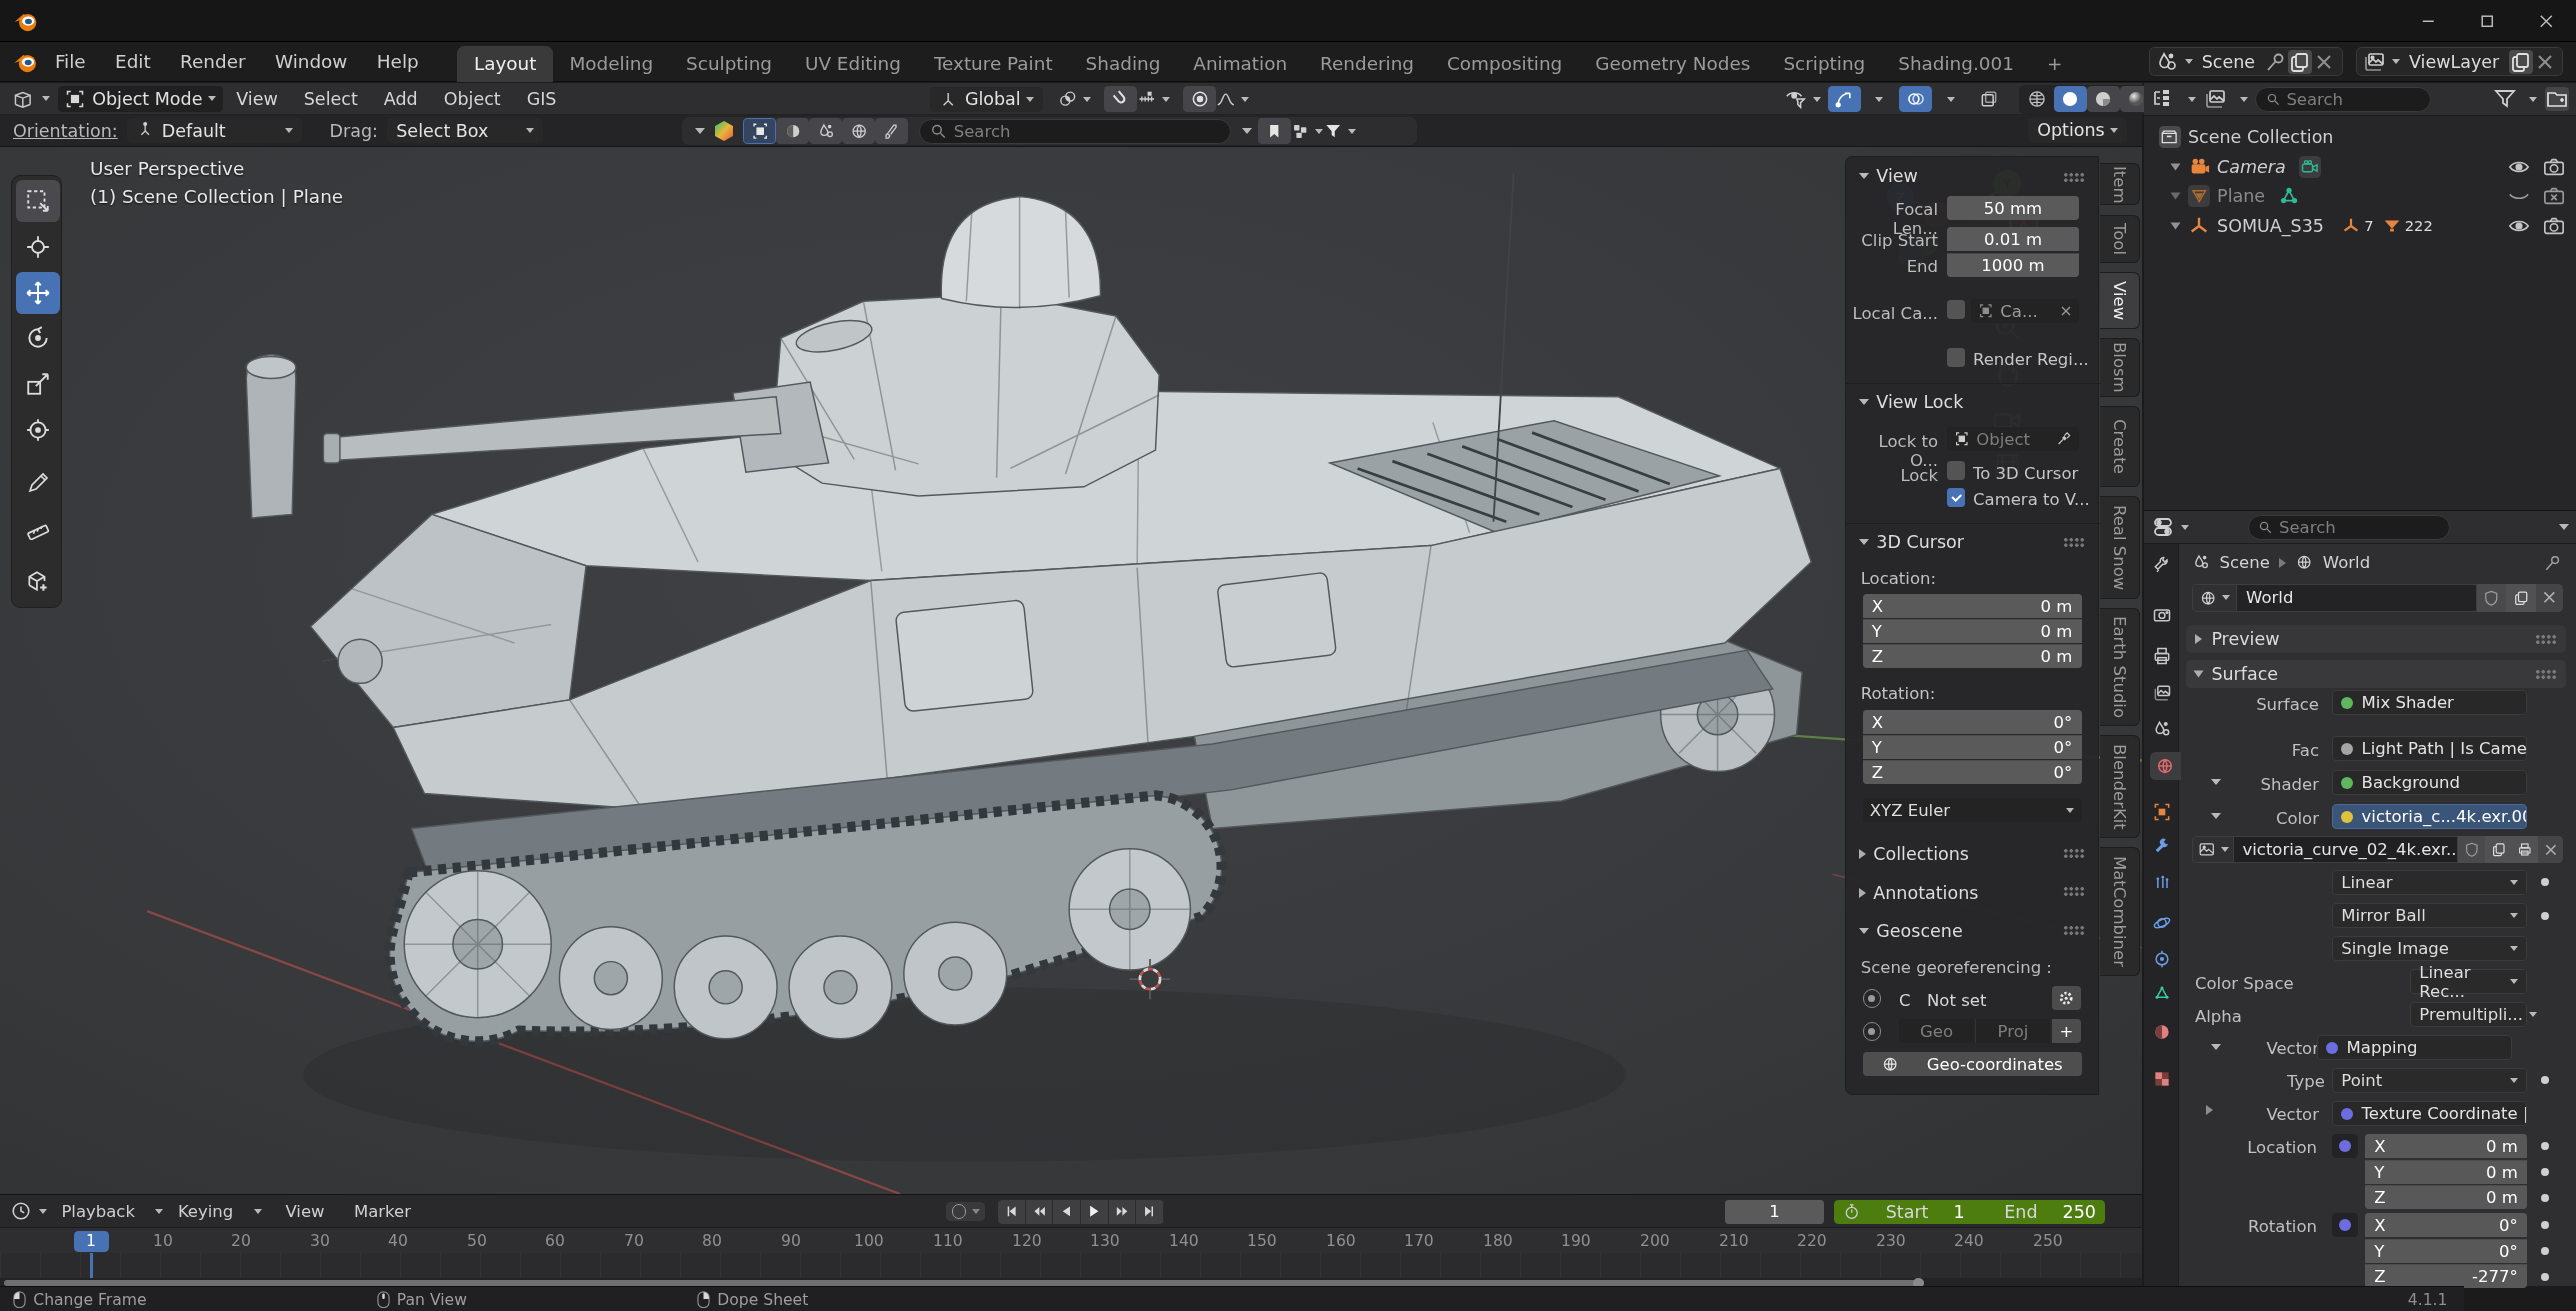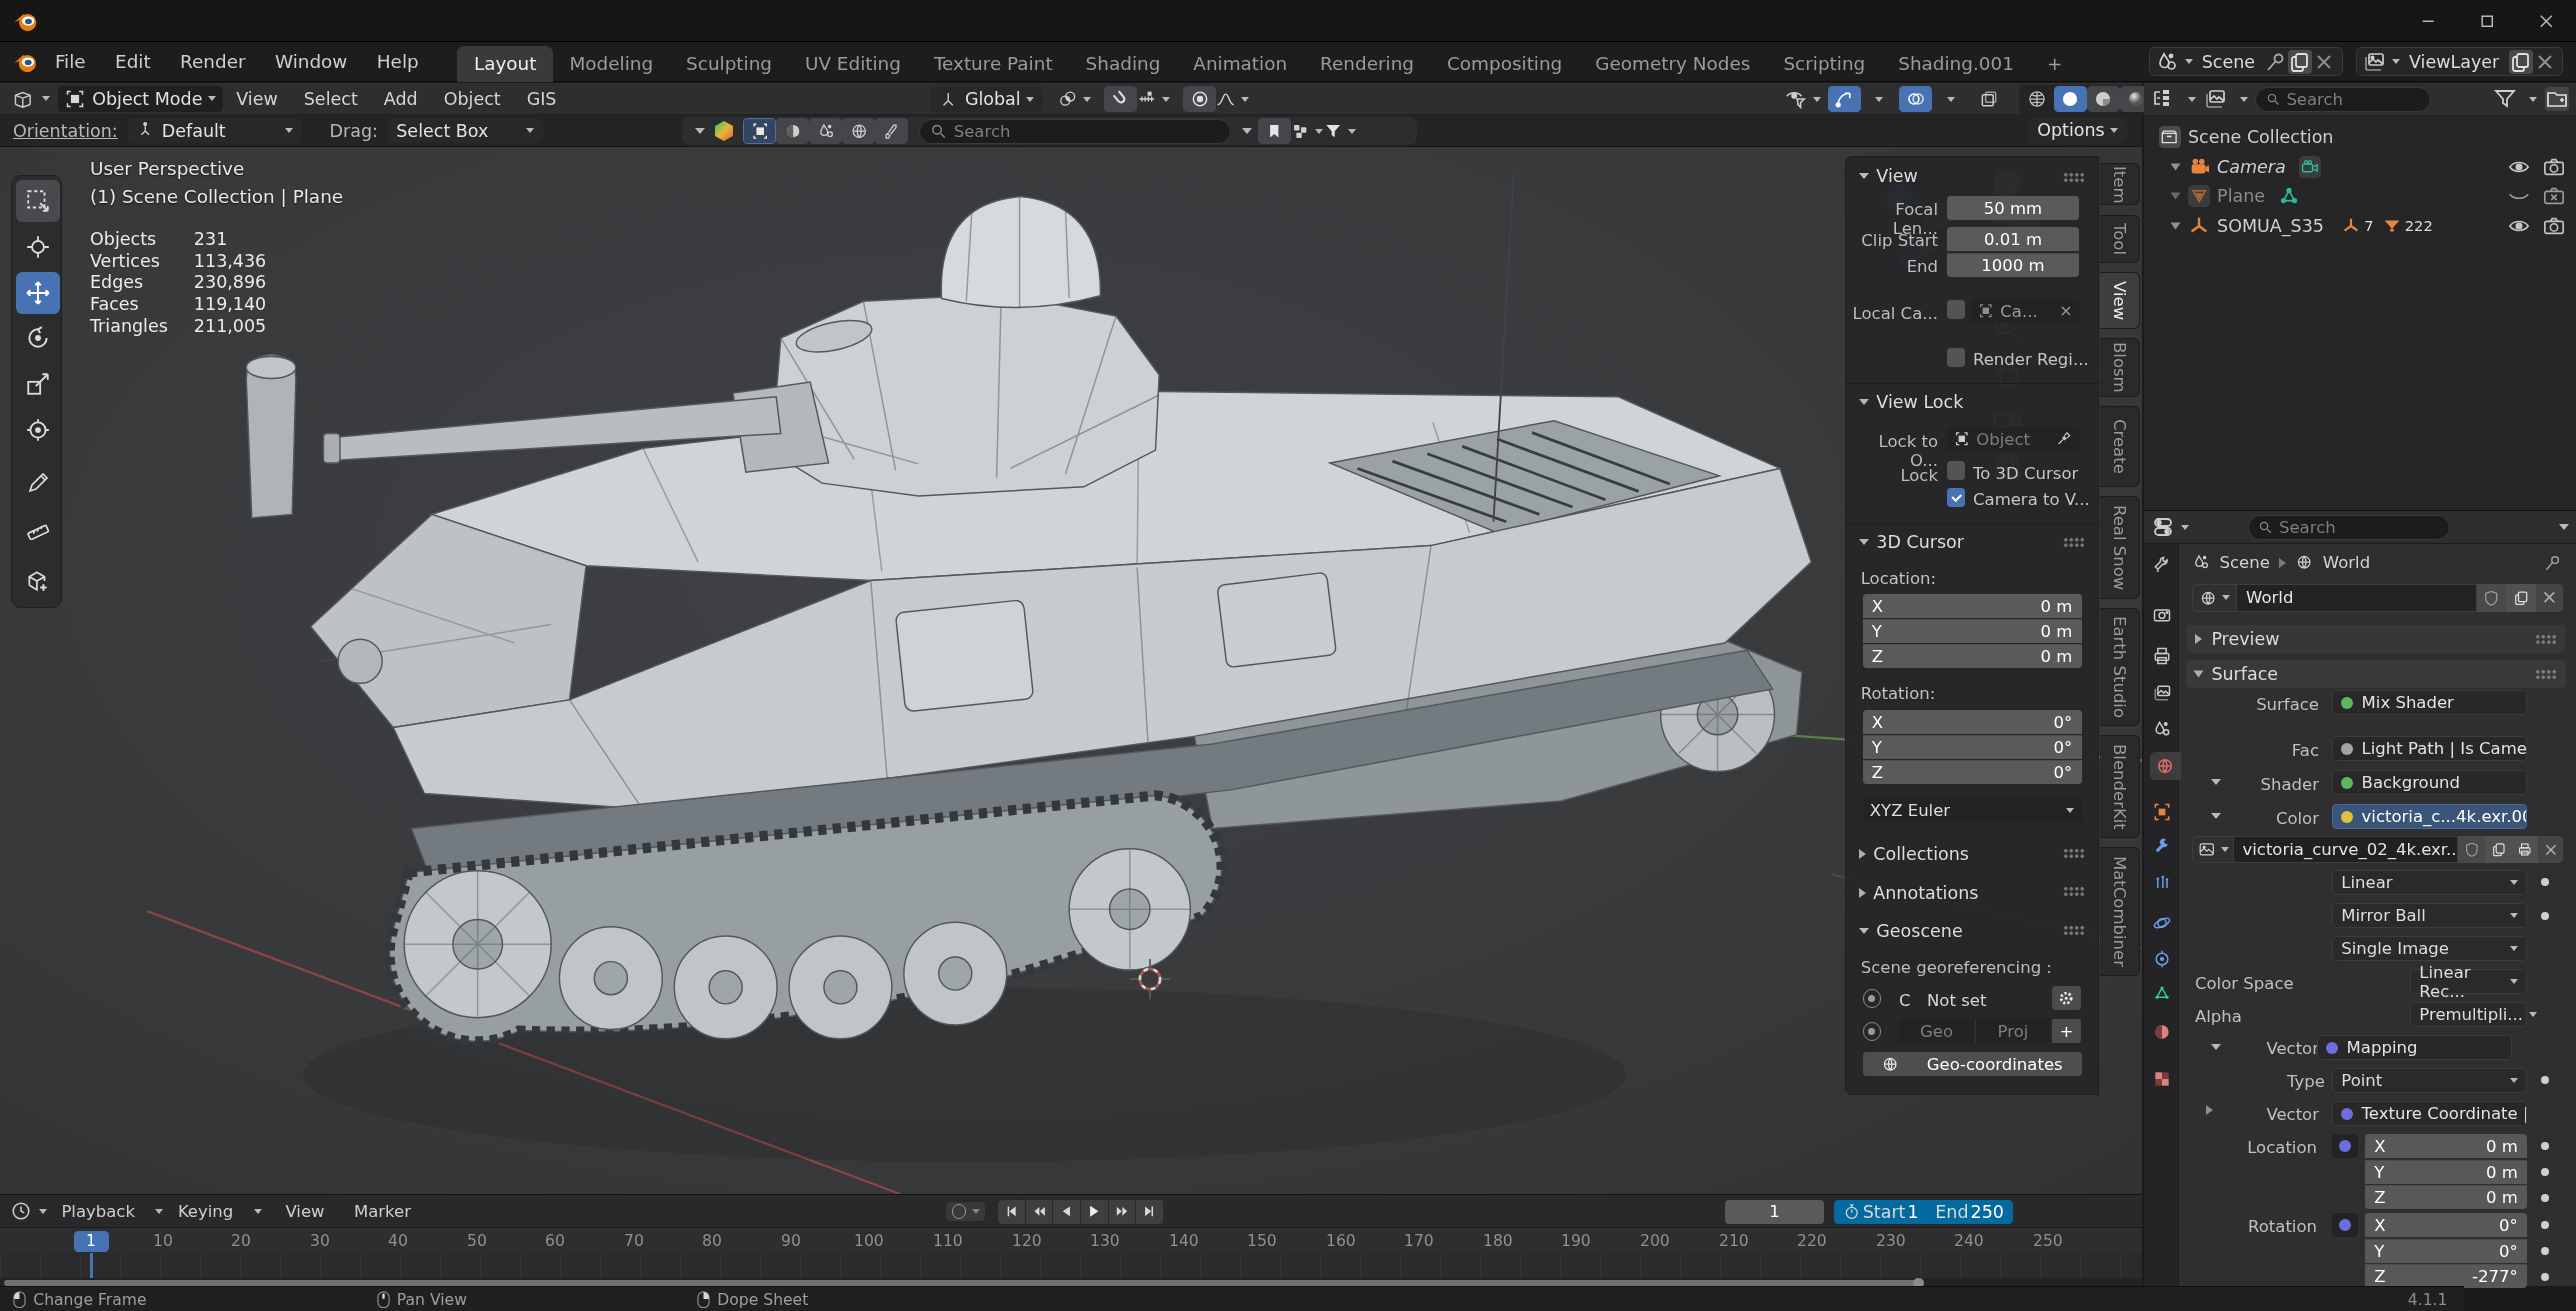--- a/index.html
+++ b/index.html
@@ -573,44 +573,20 @@
 
       <g transform="translate(1252,906)">
         <circle r="11" fill="none" stroke="#d8d8d8" stroke-width="3" stroke-dasharray="5.5 5.5"></circle>
         <circle r="11" fill="none" stroke="#c0504d" stroke-width="3" stroke-dasharray="5.5 5.5" stroke-dashoffset="5.5"></circle>
         <path d="M0 -22 V-13 M0 13 V22 M-22 0 H-13 M13 0 H22" stroke="#5a5a5a" stroke-width="2"></path>
       </g>
     </svg>
 
     <div class="abs ovl" style="left:90px;top:11px;">User Perspective</div>
     <div class="abs ovl" style="left:90px;top:39px;">(1) Scene Collection | Plane</div>
-    <table class="abs stats" style="left:90px;top:81px;border-collapse:collapse;">
-      <tbody>
-          <tr>
-            <td>Objects</td>
-            <td class="v">231</td>
-          </tr>
-      <tr>
-            <td>Vertices</td>
-            <td class="v">113,436</td>
-          </tr>
-      <tr>
-            <td>Edges</td>
-            <td class="v">230,896</td>
-          </tr>
-      <tr>
-            <td>Faces</td>
-            <td class="v">119,140</td>
-          </tr>
-      <tr>
-            <td>Triangles</td>
-            <td class="v">211,005</td>
-          </tr>
-    </tbody>
-      </table>
 
     <div class="toolbar abs">
       <div class="tbtn sel">
           <svg width="26" height="26" viewBox="0 0 24 24" fill="none" stroke="#dcdcdc" stroke-width="1.7" stroke-dasharray="3 2.4">
             <rect x="3" y="3" width="15" height="15"></rect>
             <path d="M14 14L21 21M21 21V16.5M21 21H16.5" stroke-dasharray="0"></path>
           </svg>
         </div>
       <div class="tbtn">
           <svg width="26" height="26" viewBox="0 0 24 24" fill="none" stroke="#dcdcdc" stroke-width="1.7">
@@ -1419,21 +1395,21 @@
           <div class="tbtn2">
               <svg width="14.7" height="14.7" viewBox="0 0 24 24" fill="#d9d9d9">
                 <path d="M15.5 4H18V20H15.5Z"></path>
                 <path d="M5 4L15 12L5 20Z"></path>
               </svg>
             </div>
         </div>
       </div>
 
       <div class="abs minifld" style="left:1725px;top:4.6px;width:99px;justify-content:center;background:#5a5a5a;">1</div>
-      <div class="abs r" style="left:1834px;top:4.6px;height:24px;background:#0369a1;border-radius:4.6px;padding:0 9.2px;gap:2px;align-items:center;">
+      <div class="abs r" style="left:1834px;top:4.6px;height:24px;background:#4d7c0f;border-radius:4.6px;padding:0 9.2px;gap:25px;align-items:center;">
         <span class="ic" style="width:17.5px;height:17.5px;">
             <svg viewBox="0 0 24 24" fill="none" stroke="#d0d0d0" stroke-width="1.8">
               <circle cx="12" cy="13.5" r="7.5"></circle>
               <path d="M12 13.5V9M9.5 2.5H14.5M12 2.5V6"></path>
             </svg>
           </span>
         <span style="color:#d8d8d8;">Start</span>
         <span style="color:#fff;margin-right:14.7px;">1</span>
         <span style="color:#d8d8d8;">End</span>
         <span style="color:#fff;">250</span>

